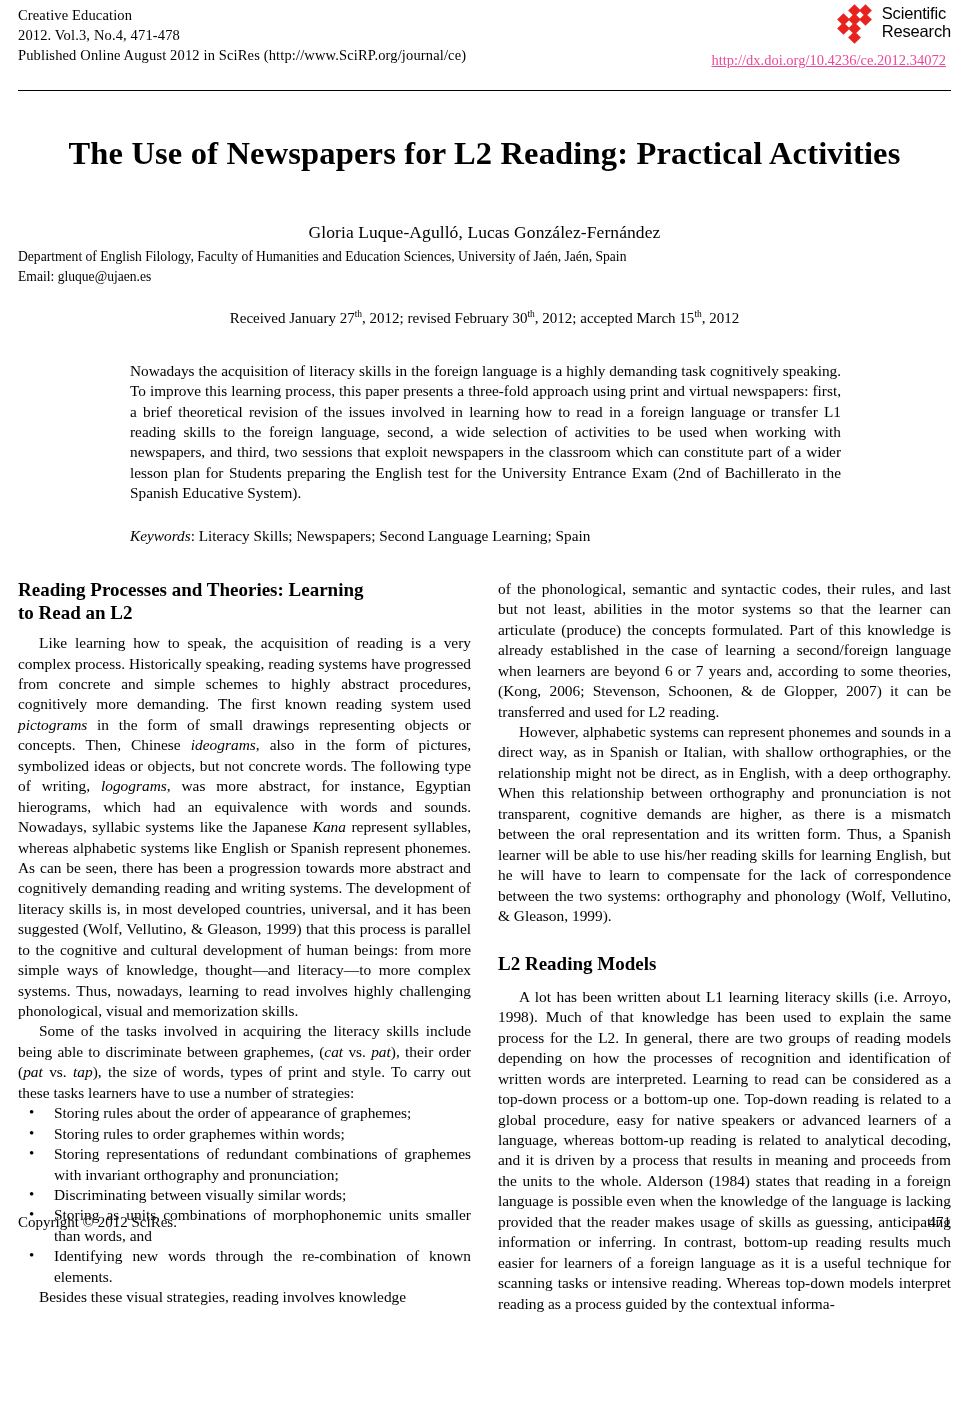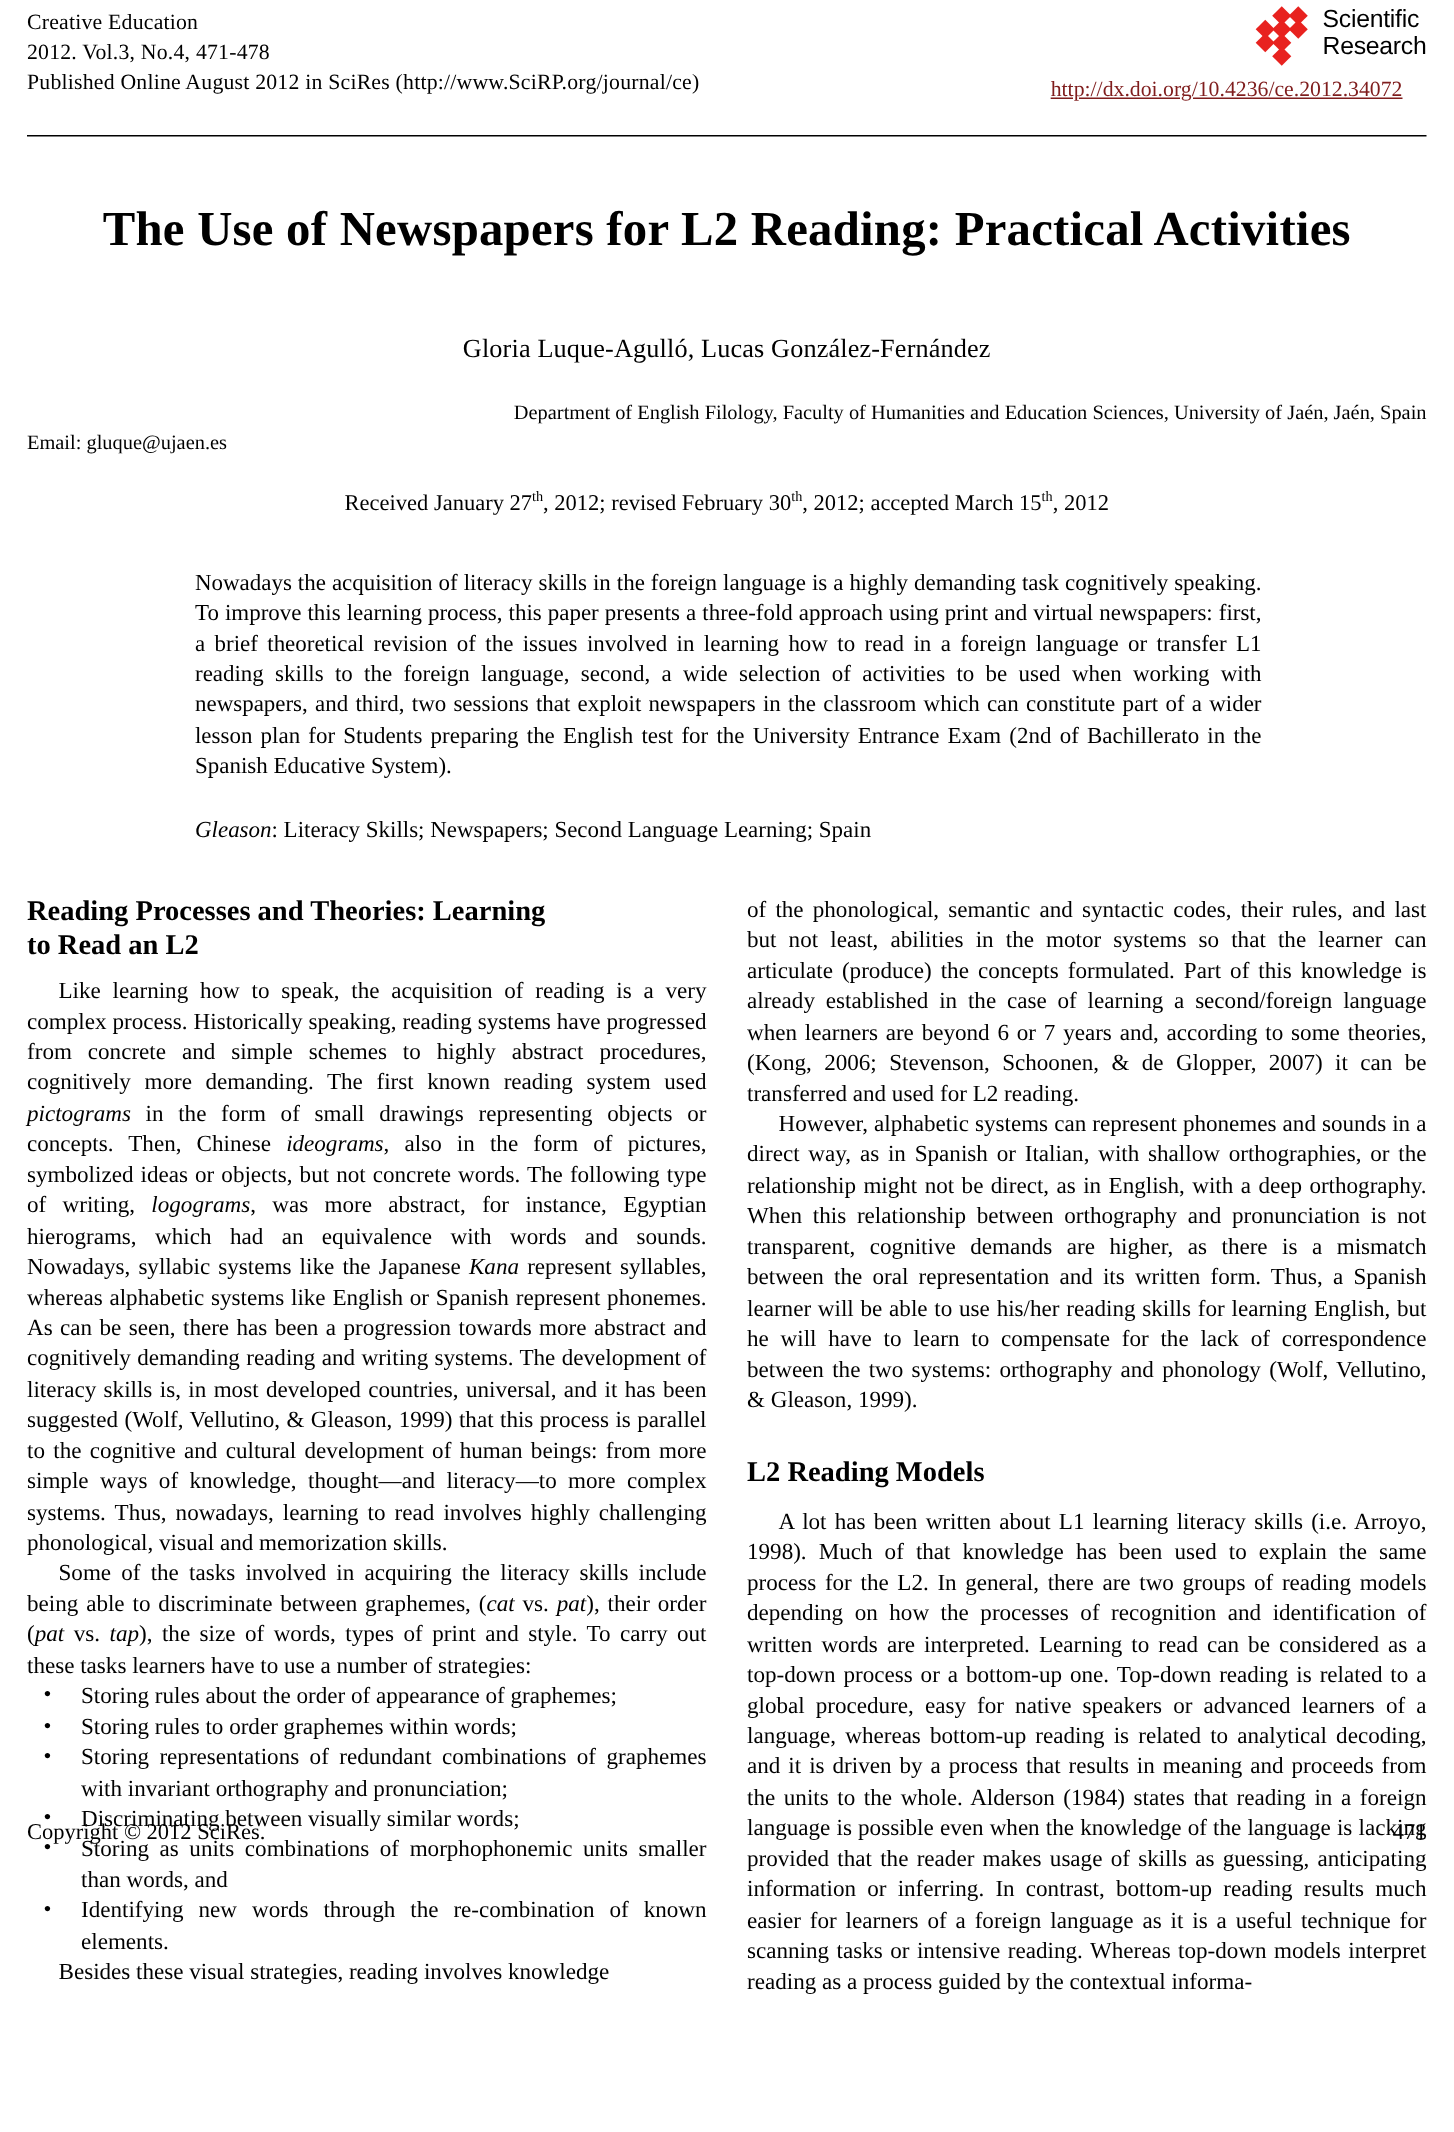--- a/index.html
+++ b/index.html
@@ -64,24 +64,24 @@
     font-weight: 400;
     letter-spacing: -0.01em;
   }
 
   .doi-row {
     position: relative;
     height: 20px;
   }
   .doi-link {
     position: absolute;
-    right: 16px;
+    right: 5px;
     top: -16px;
     font-size: 14.5px;
-    color: #7f1d1d;
+    color: #ec4899;
     white-space: nowrap;
   }
   .rule {
     border-top: 1.1px solid #000;
     margin-top: 2px;
   }
 
   
   .title {
     text-align: center;
@@ -92,23 +92,23 @@
     letter-spacing: 0.005em;
   }
 
   .authors {
     text-align: center;
     font-size: 17.5px;
     margin-top: 50px;
     letter-spacing: 0.005em;
   }
   .affiliation {
-    text-align: right;
+    text-align: left;
     font-size: 13.6px;
-    margin-top: 22px;
+    margin-top: 4px;
     line-height: 1.45;
   }
   .email {
     font-size: 13.6px;
     line-height: 1.45;
   }
   .dates {
     text-align: center;
     font-size: 15px;
     margin-top: 22px;
@@ -240,21 +240,21 @@
   <div class="authors">Gloria Luque-Agulló, Lucas González-Fernández</div>
   <div class="affiliation">Department of English Filology, Faculty of Humanities and Education Sciences, University of Jaén, Jaén, Spain</div>
   <div class="email">Email: gluque@ujaen.es</div>
 
   <div class="dates">
     <span>Received January 27</span><sup>th</sup><span>, 2012; revised February 30</span><sup>th</sup><span>, 2012; accepted March 15</span><sup>th</sup><span>, 2012</span>
   </div>
 
   <div class="abstract-wrap">
     <div class="abstract">Nowadays the acquisition of literacy skills in the foreign language is a highly demanding task cognitively speaking. To improve this learning process, this paper presents a three-fold approach using print and virtual newspapers: first, a brief theoretical revision of the issues involved in learning how to read in a foreign language or transfer L1 reading skills to the foreign language, second, a wide selection of activities to be used when working with newspapers, and third, two sessions that exploit newspapers in the classroom which can constitute part of a wider lesson plan for Students preparing the English test for the University Entrance Exam (2nd of Bachillerato in the Spanish Educative System).</div>
-    <div class="keywords"><i>Gleason</i><span>: Literacy Skills; Newspapers; Second Language Learning; Spain</span></div>
+    <div class="keywords"><i>Keywords</i><span>: Literacy Skills; Newspapers; Second Language Learning; Spain</span></div>
   </div>
 
   <div class="columns">
 
     <div class="col">
       <h2 class="sec-head">
         <span>Reading Processes and Theories: Learning</span><br>
         <span>to Read an L2</span>
       </h2>
 

